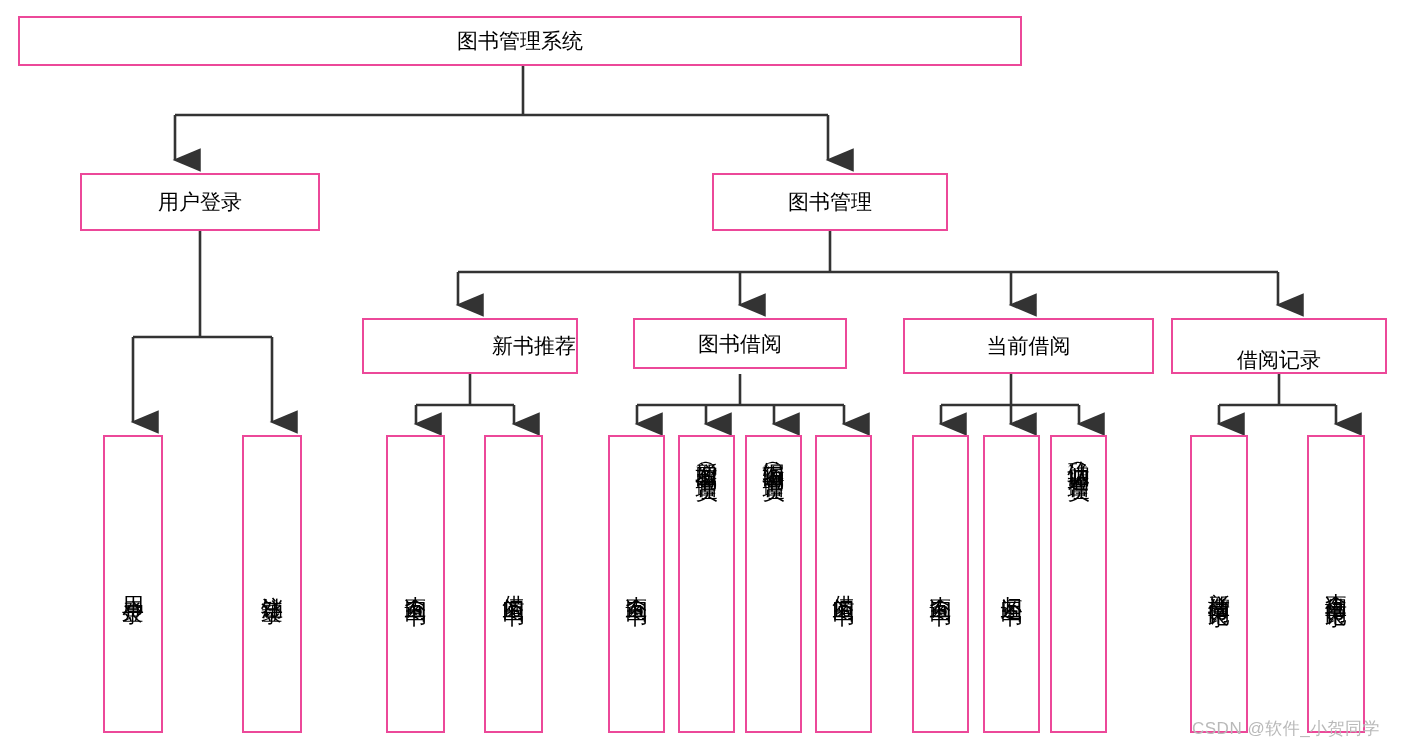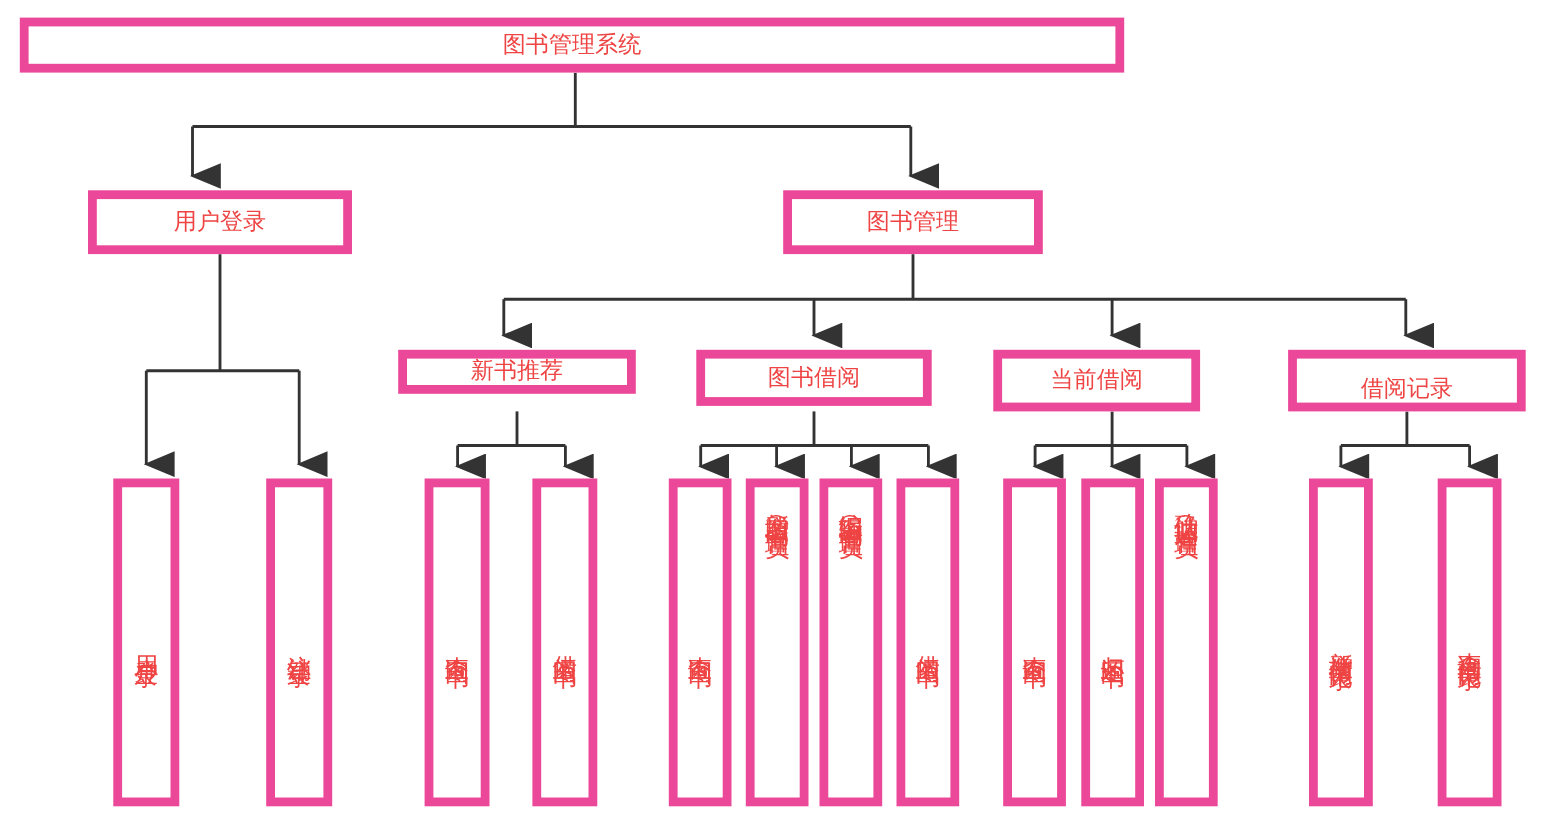--- a/index.html
+++ b/index.html
@@ -22,25 +22,25 @@
     left: 0;
     top: 0;
     width: 1405px;
     height: 747px;
     pointer-events: none;
   }
   .node {
     position: absolute;
     box-sizing: border-box;
     background: #ffffff;
-    border: 8px solid #ec4899;
+    border: 2px solid #ec4899;
     display: flex;
     align-items: center;
     justify-content: center;
-    color: #ef4444;
+    color: #000000;
   }
   .node-h {
     font-size: 21px;
     line-height: 1.2;
     white-space: nowrap;
   }
   .node-v {
     align-items: flex-start;
     justify-content: center;
     padding-top: 6px;
@@ -124,27 +124,27 @@
     <span>图书管理系统</span>
   </div>
 
   <div class="node node-h" style="left:80px; top:173px; width:240px; height:58px;">
     <span>用户登录</span>
   </div>
   <div class="node node-h" style="left:712px; top:173px; width:236px; height:58px;justify-content:center;">
     <span>图书管理</span>
   </div>
 
-  <div class="node node-h" style="left:362px; top:318px; width:216px; height:40px;">
+  <div class="node node-h" style="left:362px; top:318px; width:216px; height:56px;justify-content:flex-end;">
     <span>新书推荐</span>
   </div>
   <div class="node node-h" style="left:633px; top:318px; width:214px; height:51px;">
     <span>图书借阅</span>
   </div>
-  <div class="node node-h" style="left:903px; top:318px; width:188px; height:56px;">
+  <div class="node node-h" style="left:903px; top:318px; width:251px; height:56px;">
     <span>当前借阅</span>
   </div>
   <div class="node node-h" style="left:1171px; top:318px; width:216px; height:56px;align-items:flex-end;">
     <span>借阅记录</span>
   </div>
 
   <div class="node node-v center-v" style="left:103px; top:435px; width:60px; height:298px;">
     <span class="vlabel">用户登录</span>
   </div>
   <div class="node node-v center-v" style="left:242px; top:435px; width:60px; height:298px;">
@@ -181,14 +181,15 @@
     <span class="vlabel">确认归还（管理员）</span>
   </div>
 
   <div class="node node-v center-v" style="left:1190px; top:435px; width:58px; height:298px;">
     <span class="vlabel">新增借阅记录</span>
   </div>
   <div class="node node-v center-v" style="left:1307px; top:435px; width:58px; height:298px;">
     <span class="vlabel">查询借阅记录</span>
   </div>
 
+  <div class="watermark" style="left:1192px; top:717px;">CSDN @软件_小贺同学</div>
 
 </div>
 
 </body></html>

